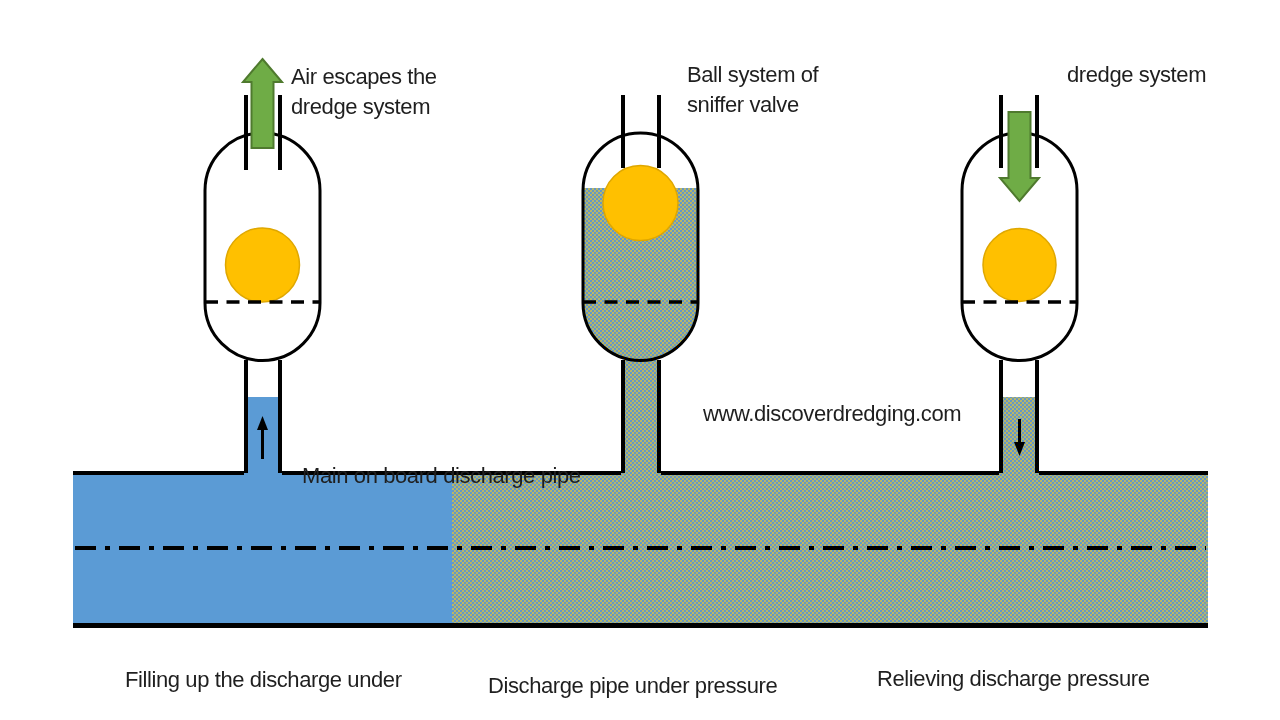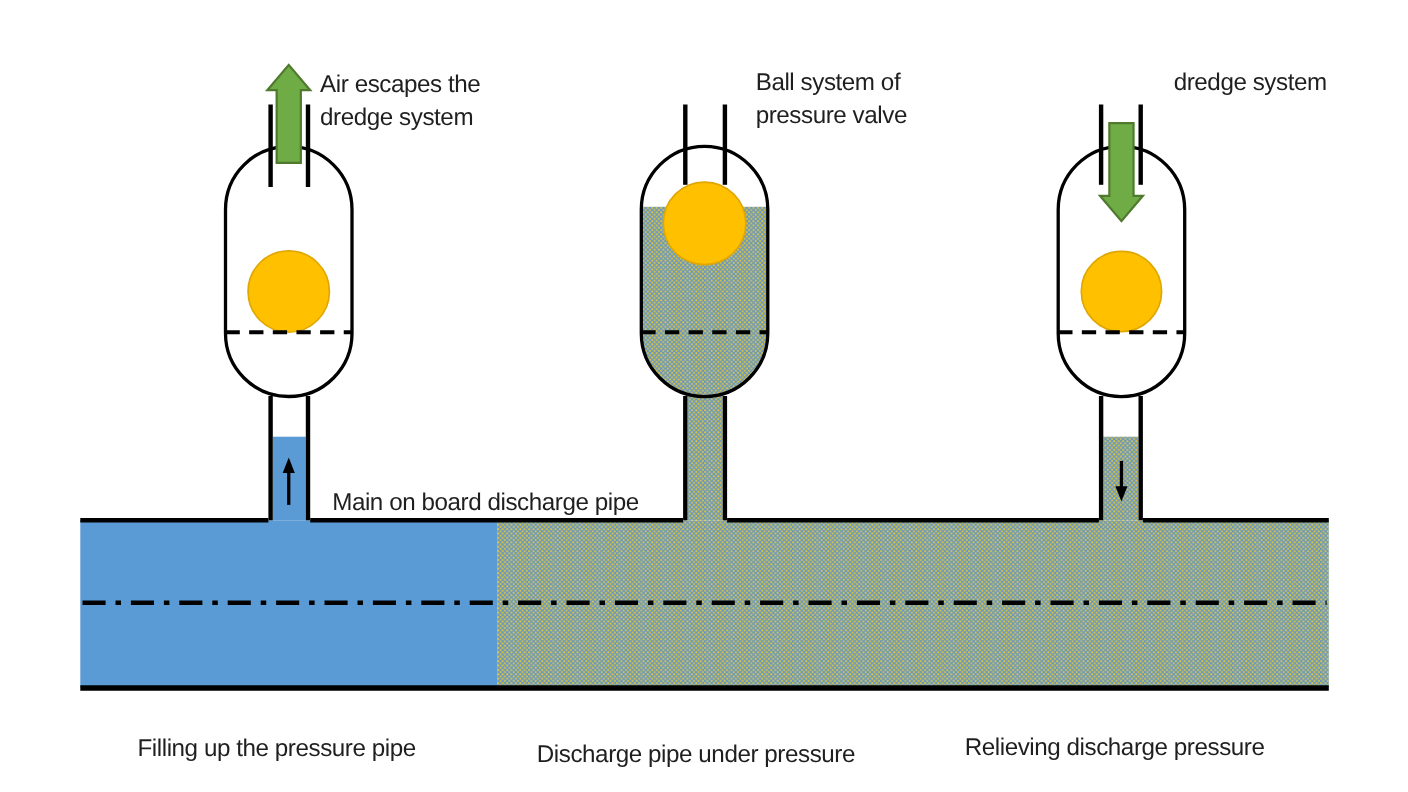--- a/index.html
+++ b/index.html
@@ -96,29 +96,30 @@
     </g>
   </svg>
 
   <div class="lbl" style="left:291px;top:62px;">
     <div>Air escapes the</div>
     <div>dredge system</div>
   </div>
 
   <div class="lbl" style="left:687px;top:60px;">
     <div>Ball system of</div>
-    <div>pressure valve</div>
+    <div>sniffer valve</div>
   </div>
 
   <div class="lbl" style="left:1067px;top:60px;">
     <div>dredge system</div>
   </div>
 
+  <div class="lbl" style="left:703px;top:399px;">www.discoverdredging.com</div>
 
-  <div class="lbl" style="left:302px;top:442px;">Main on board discharge pipe</div>
+  <div class="lbl" style="left:302px;top:461px;">Main on board discharge pipe</div>
 
-  <div class="lbl caption" style="left:125px;top:665px;">Filling up the pressure pipe</div>
+  <div class="lbl caption" style="left:125px;top:665px;">Filling up the discharge under</div>
 
   <div class="lbl caption" style="left:488px;top:671px;">Discharge pipe under pressure</div>
 
   <div class="lbl caption" style="left:877px;top:664px;">Relieving discharge pressure</div>
 
 </div>
 
 </body></html>

